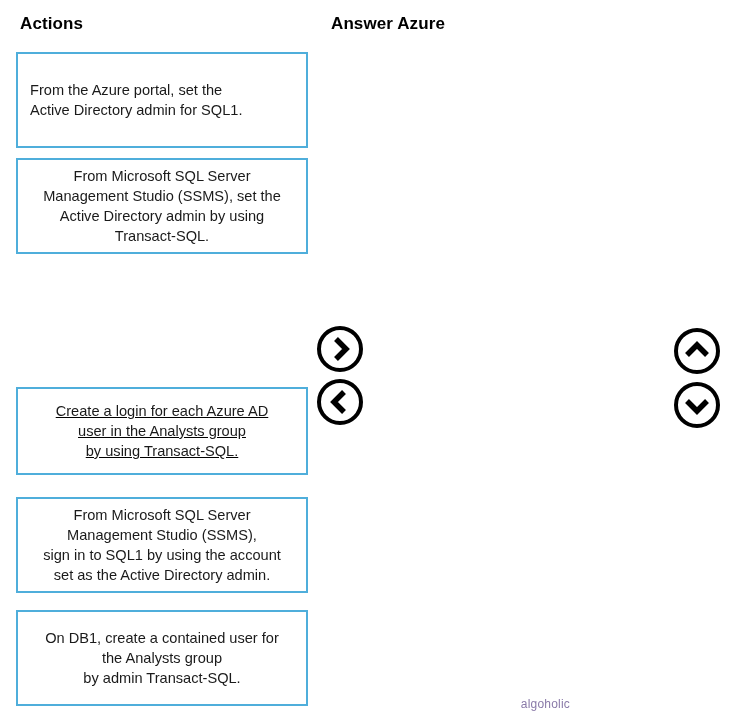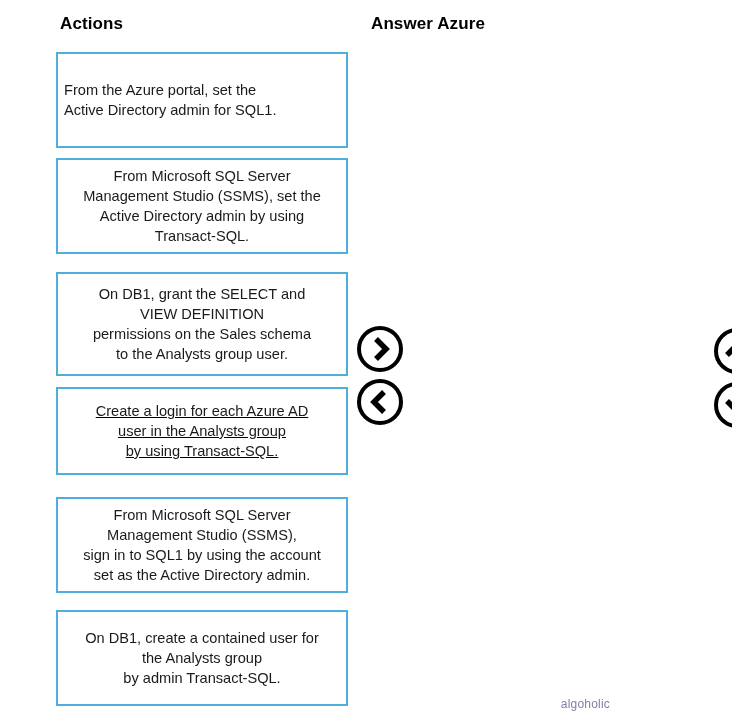--- a/index.html
+++ b/index.html
@@ -15,21 +15,20 @@
     color: #000000;
     overflow: hidden;
   }
 
   .stage {
     position: absolute;
     left: 0;
     top: 0;
     width: 580px;
     height: 718px;
-    margin-left: 40px;
   }
 
   
   .col-heading {
     position: absolute;
     font-size: 17px;
     font-weight: bold;
     letter-spacing: 0.1px;
     color: #000;
     white-space: nowrap;
@@ -41,21 +40,21 @@
   .action-box {
     position: absolute;
     left: 16px;
     width: 292px;
     box-sizing: border-box;
     border: 2px solid #4FAEDB;
     background: #ffffff;
     display: flex;
     align-items: center;
     justify-content: flex-start;
-    padding: 4px 0;
+    padding: 4px 6px;
   }
   .action-box .txt {
     font-size: 14.6px;
     line-height: 20px;
     text-align: center;
     color: #1a1a1a;
     width: 100%;
     white-space: pre-line;
   }
   .action-box.left-align .txt {
@@ -124,26 +123,20 @@
 Active Directory admin for SQL1.</span>
   </div>
 
   <div class="action-box" id="action-box-1">
     <span class="txt">From Microsoft SQL Server
 Management Studio (SSMS), set the
 Active Directory admin by using
 Transact-SQL.</span>
   </div>
 
-  <div class="action-box" id="action-box-2">
-    <span class="txt">On DB1, grant the SELECT and
-VIEW DEFINITION
-permissions on the Sales schema
-to the Analysts group user.</span>
-  </div>
 
   <div class="action-box" id="action-box-3">
     <span class="txt">Create a login for each Azure AD
 user in the Analysts group
 by using Transact-SQL.</span>
   </div>
 
   <div class="action-box" id="action-box-4">
     <span class="txt">From Microsoft SQL Server
 Management Studio (SSMS),

